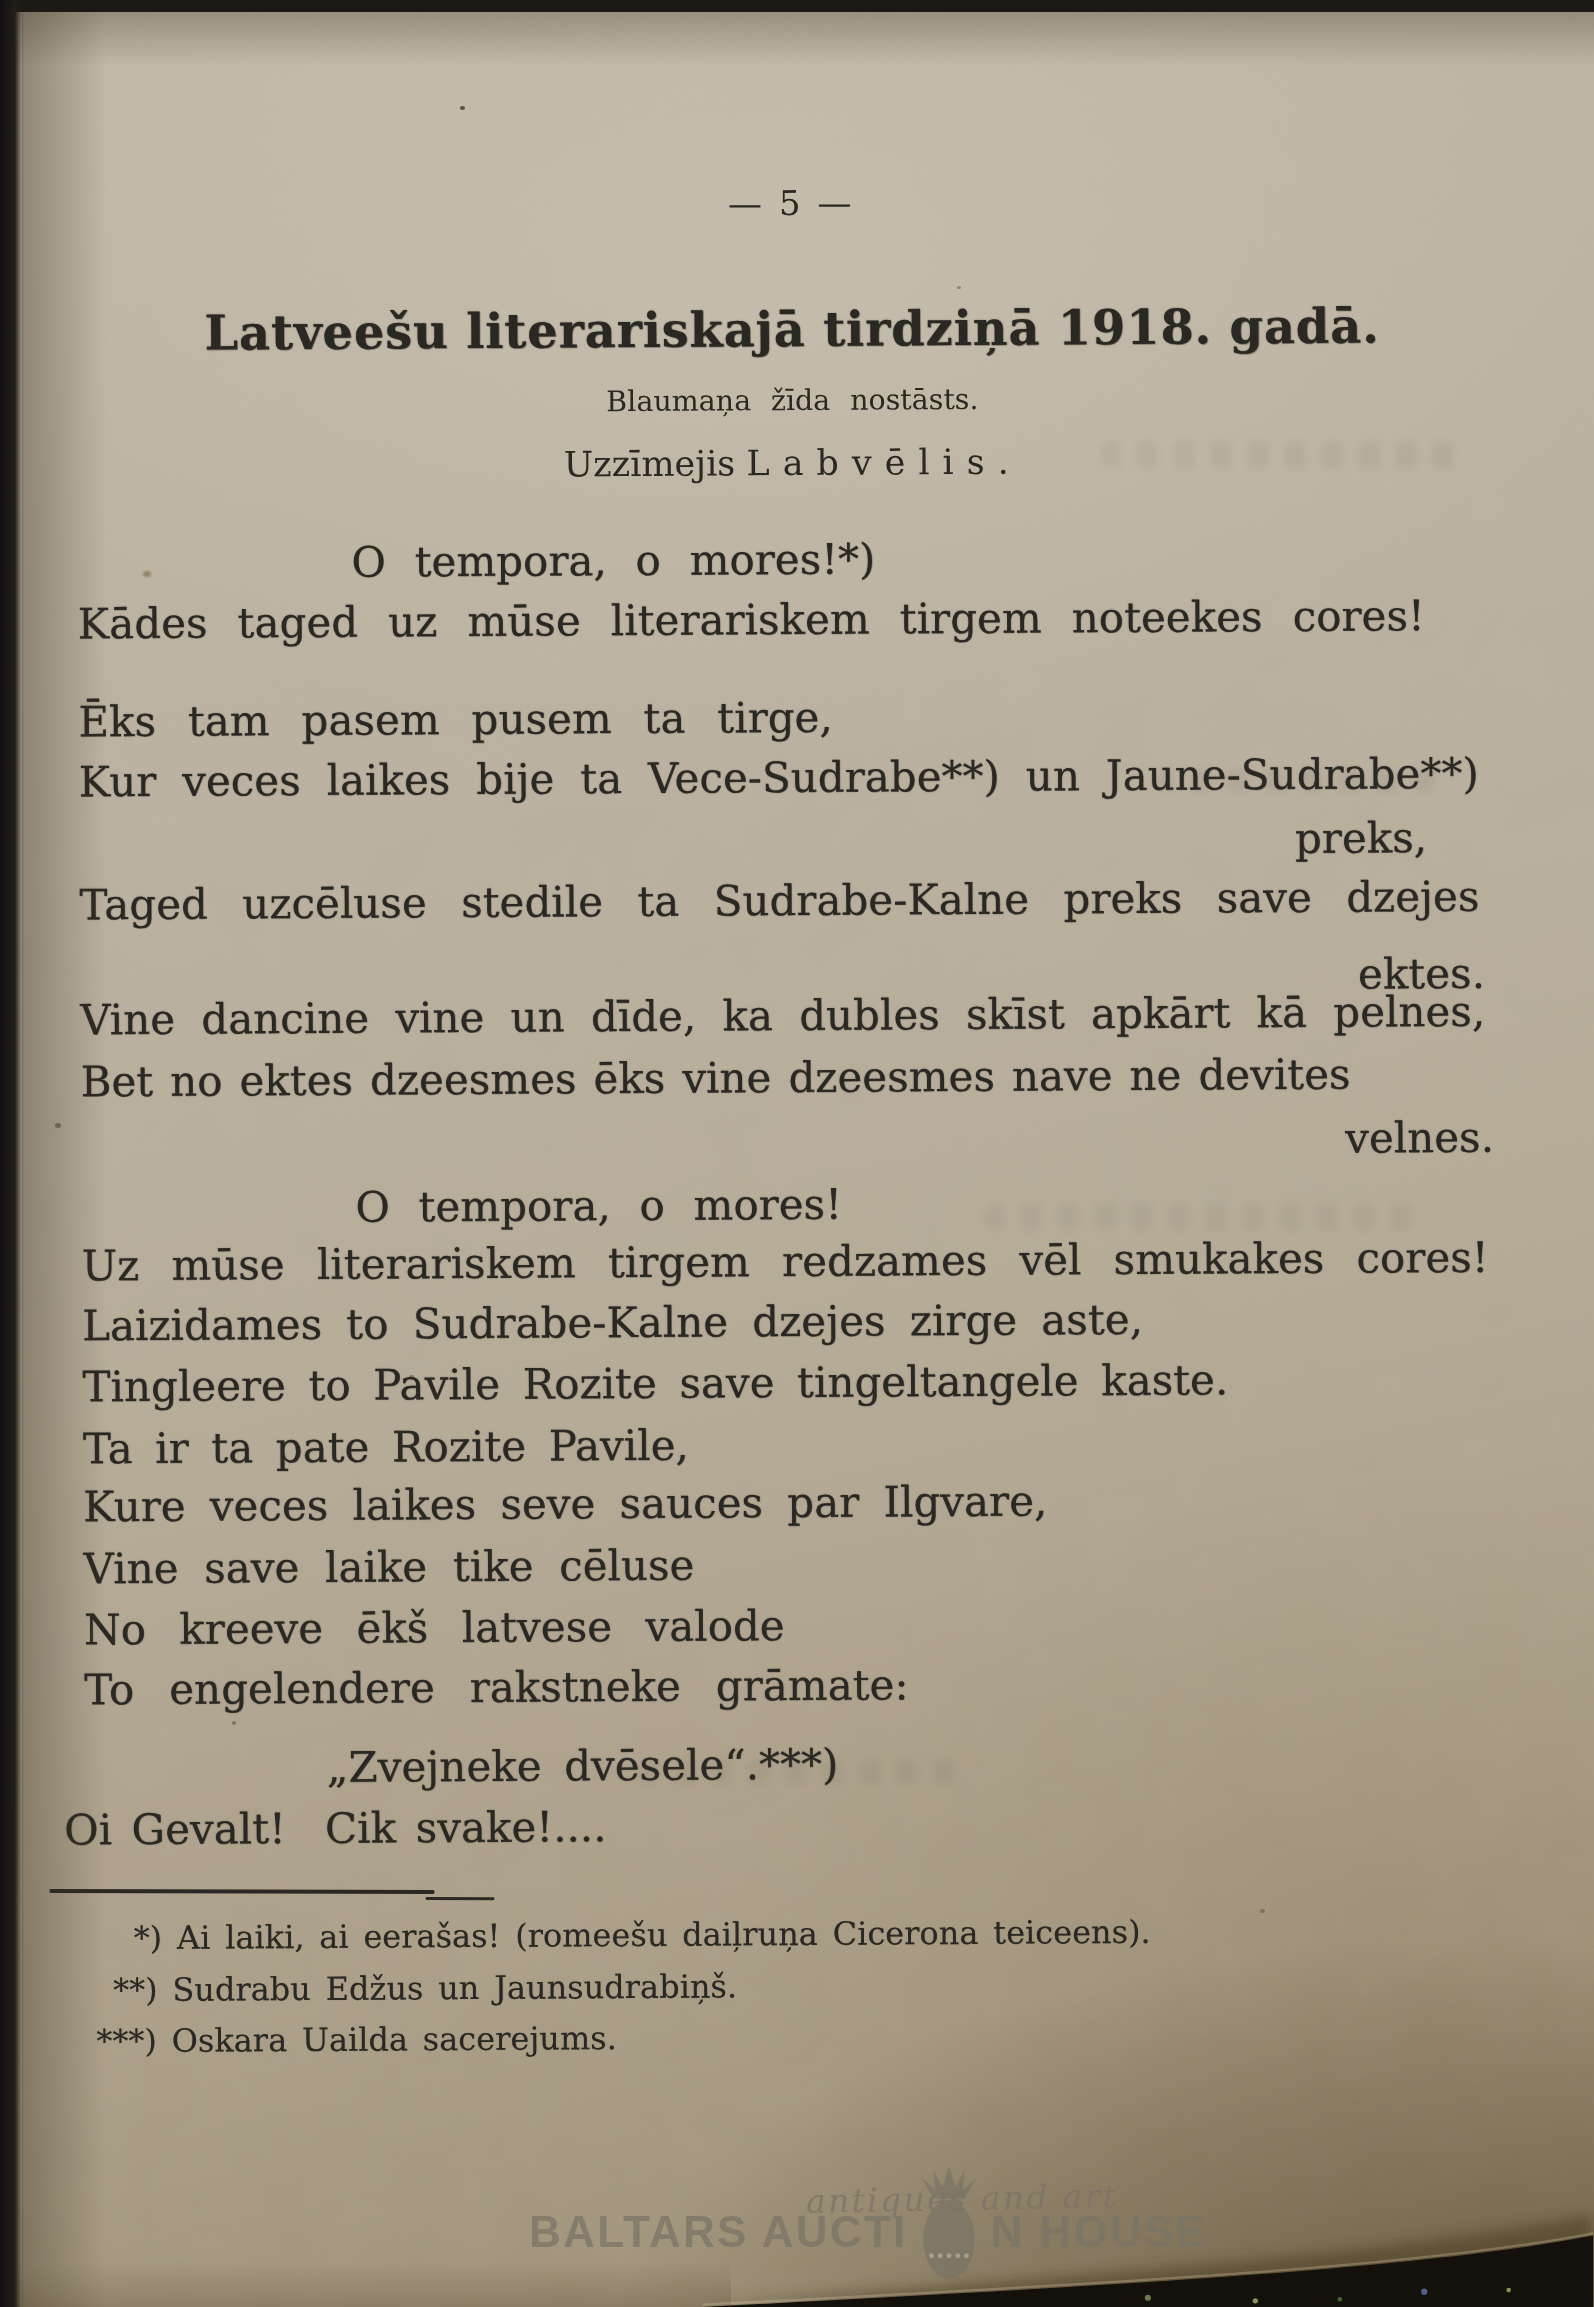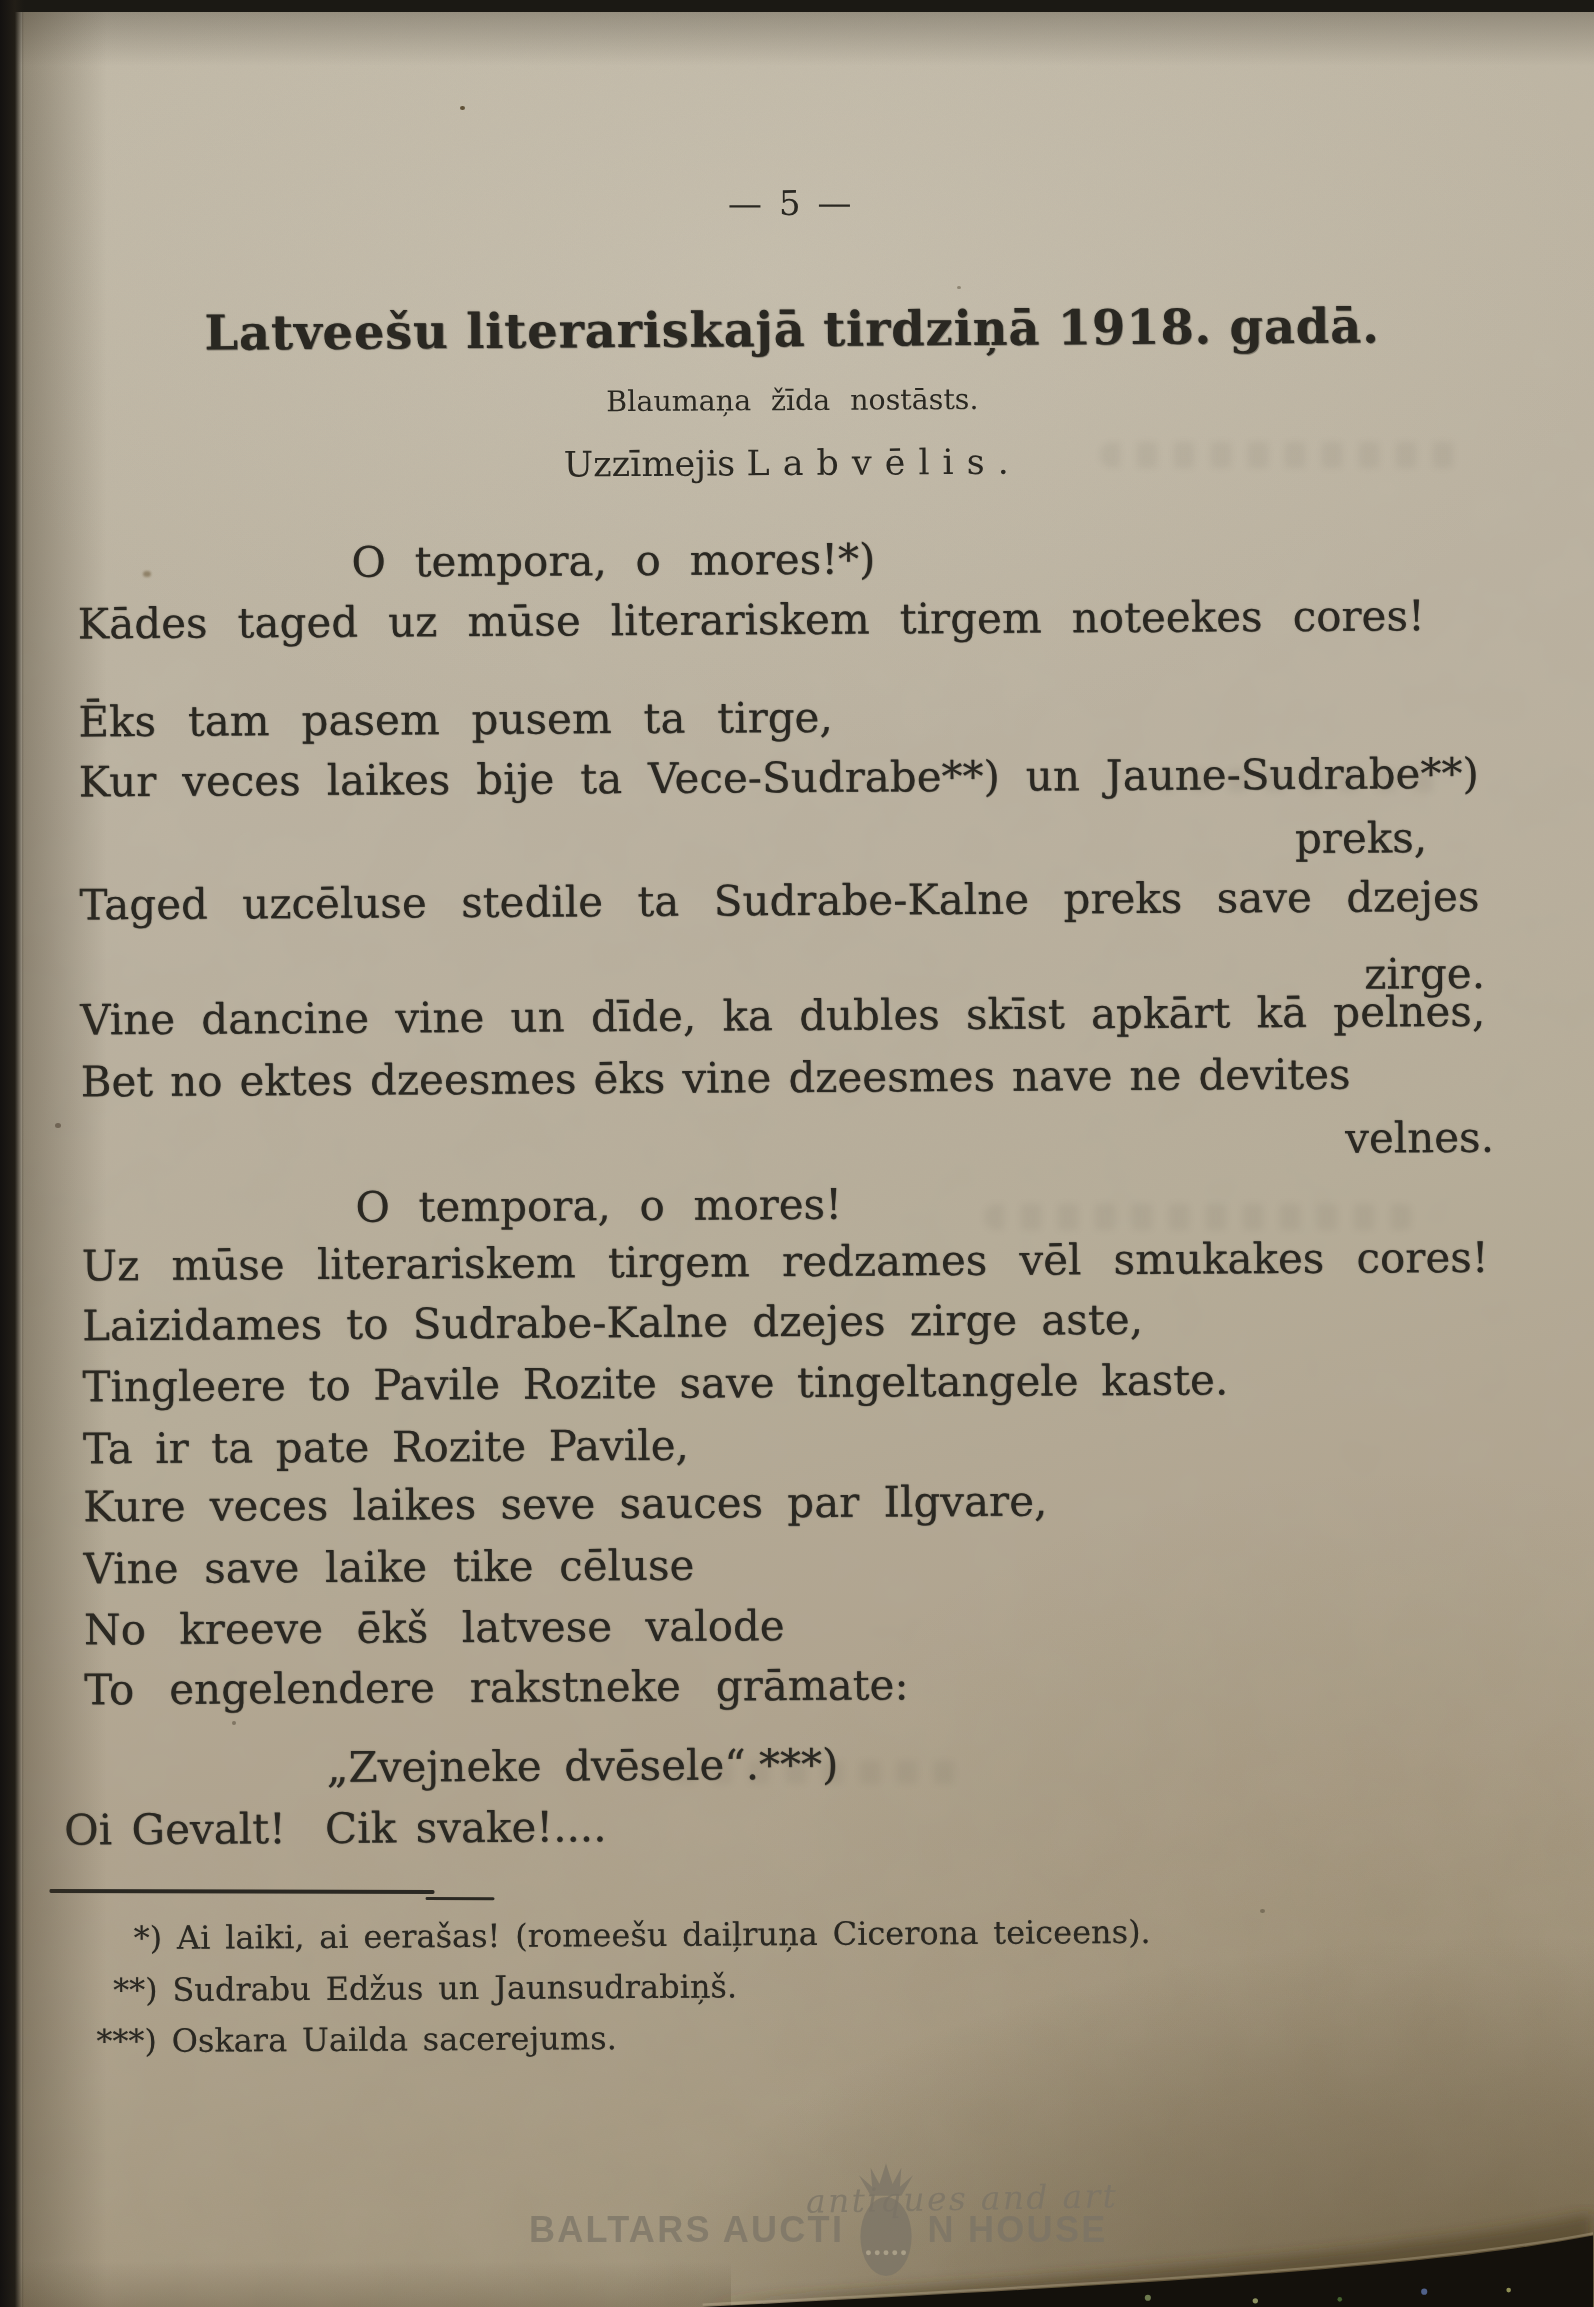--- a/index.html
+++ b/index.html
@@ -38,23 +38,23 @@
   .edge-left{position:absolute;top:0;bottom:0;left:0;width:24px;
          background:linear-gradient(to right,#131110 0%,#221e17 62%,rgba(40,35,26,0) 100%);}
   .band-bottom{position:absolute;left:0;bottom:0;width:731px;height:46px;
          background:linear-gradient(to top,rgba(88,74,50,.30),rgba(88,74,50,0));}
   .corner-shade{position:absolute;right:0;bottom:0;width:1038px;height:400px;pointer-events:none;
          background:radial-gradient(ellipse at 92% 108%,rgba(74,58,34,.50) 0%,rgba(74,58,34,.26) 38%,rgba(74,58,34,0) 66%);}
   .corner{position:absolute;right:0;bottom:0;}
   .wm{position:absolute;color:#7b7466;}
   .wm-tagline{top:2179px;left:806px;font-style:italic;font-size:33px;letter-spacing:2.3px;
          opacity:.78;transform:rotate(-1deg);font-family:"DejaVu Serif","Liberation Serif",serif;}
-  .wm-brand{top:2207px;left:529px;display:flex;align-items:flex-end;opacity:.74;
+  .wm-brand{top:2207px;left:529px;display:flex;align-items:center;opacity:.74;
          font-family:"Liberation Sans","DejaVu Sans",sans-serif;font-weight:700;
-         font-size:36px;letter-spacing:2.3px;white-space:pre;}
+         font-size:44px;letter-spacing:2.3px;white-space:pre;}
   .wm-brand svg{margin:-45px 4.6px -28px 4.6px;}
 </style>
 </head>
 <body>
 
 <div class="canvas">
 
   <div class="paper"></div>
 
   <svg class="grain" width="1594" height="2307" viewBox="0 0 2073 3000">
@@ -90,21 +90,21 @@
     <div class="title">Latveešu literariskajā tirdziņā 1918. gadā.</div>
     <div class="subtitle">Blaumaņa žīda nostāsts.</div>
     <div class="byline"><span>Uzzīmejis </span><span class="spread">Labvēlis.</span></div>
 
     <div class="line" style="left:355px;top:538px;word-spacing:15.4px;">O tempora, o mores!*)</div>
     <div class="line just" style="left:81px;top:598px;width:1347px;">Kādes taged uz mūse literariskem tirgem noteekes cores!</div>
     <div class="line" style="left:81px;top:696px;word-spacing:18.5px;">Ēks tam pasem pusem ta tirge,</div>
     <div class="line just" style="left:81px;top:756px;width:1400px;">Kur veces laikes bije ta Vece-Sudrabe**) un Jaune-Sudrabe**)</div>
     <div class="line" style="right:165px;top:820px;">preks,</div>
     <div class="line just" style="left:81px;top:879px;width:1400px;">Taged uzcēluse stedile ta Sudrabe-Kalne preks save dzejes</div>
-    <div class="line" style="right:108px;top:956px;">zirge.</div>
+    <div class="line" style="right:108px;top:956px;">ektes.</div>
     <div class="line just" style="left:81px;top:994px;width:1405px;">Vine dancine vine un dīde, ka dubles skīst apkārt kā pelnes,</div>
     <div class="line just" style="left:81px;top:1056px;width:1270px;">Bet no ektes dzeesmes ēks vine dzeesmes nave ne devites</div>
     <div class="line" style="right:100px;top:1120px;">velnes.</div>
     <div class="line" style="left:355px;top:1183px;word-spacing:15.4px;">O tempora, o mores!</div>
     <div class="line just" style="left:81px;top:1240px;width:1407px;">Uz mūse literariskem tirgem redzames vēl smukakes cores!</div>
     <div class="line" style="left:81px;top:1300px;word-spacing:10.8px;">Laizidames to Sudrabe-Kalne dzejes zirge aste,</div>
     <div class="line" style="left:81px;top:1361px;word-spacing:9.2px;">Tingleere to Pavile Rozite save tingeltangele kaste.</div>
     <div class="line" style="left:81px;top:1423px;word-spacing:9.2px;">Ta ir ta pate Rozite Pavile,</div>
     <div class="line" style="left:81px;top:1481px;word-spacing:10.8px;">Kure veces laikes seve sauces par Ilgvare,</div>
     <div class="line" style="left:81px;top:1543px;word-spacing:12.3px;">Vine save laike tike cēluse</div>

